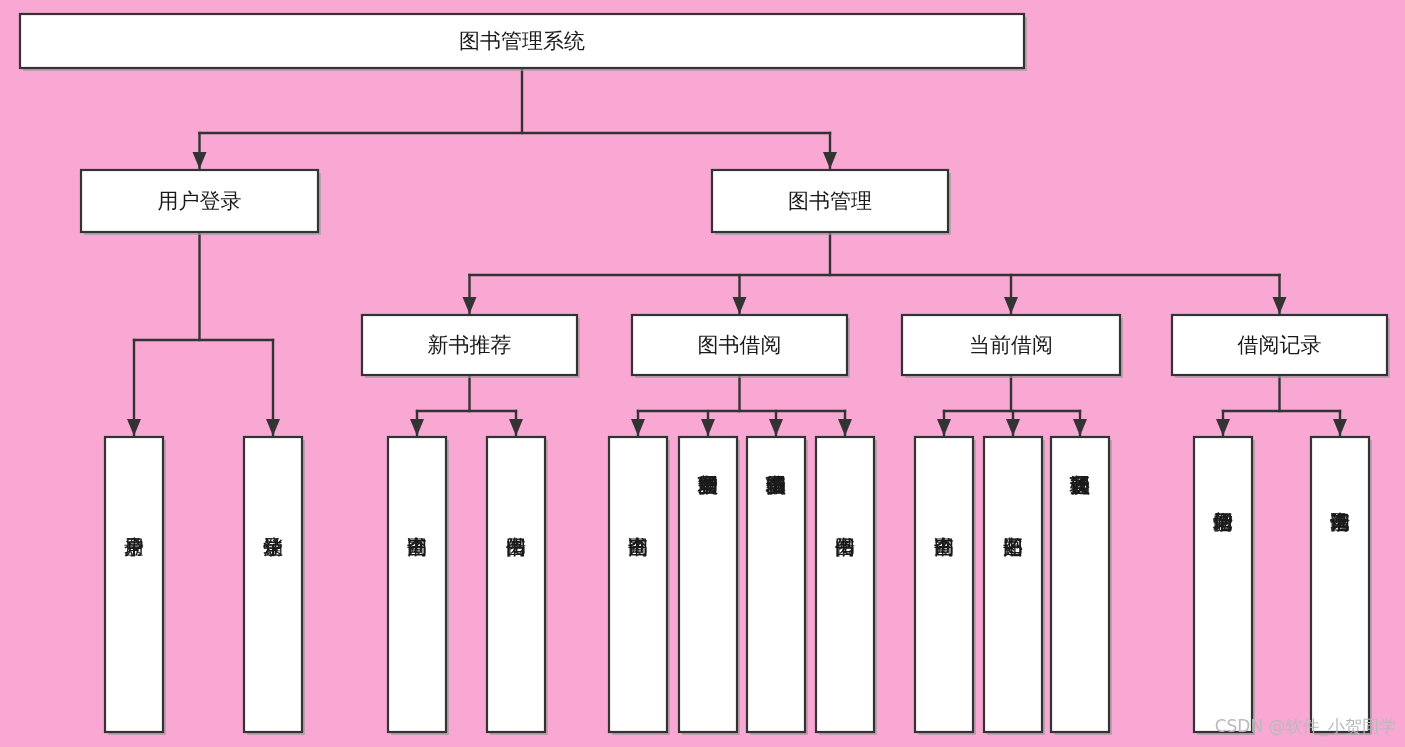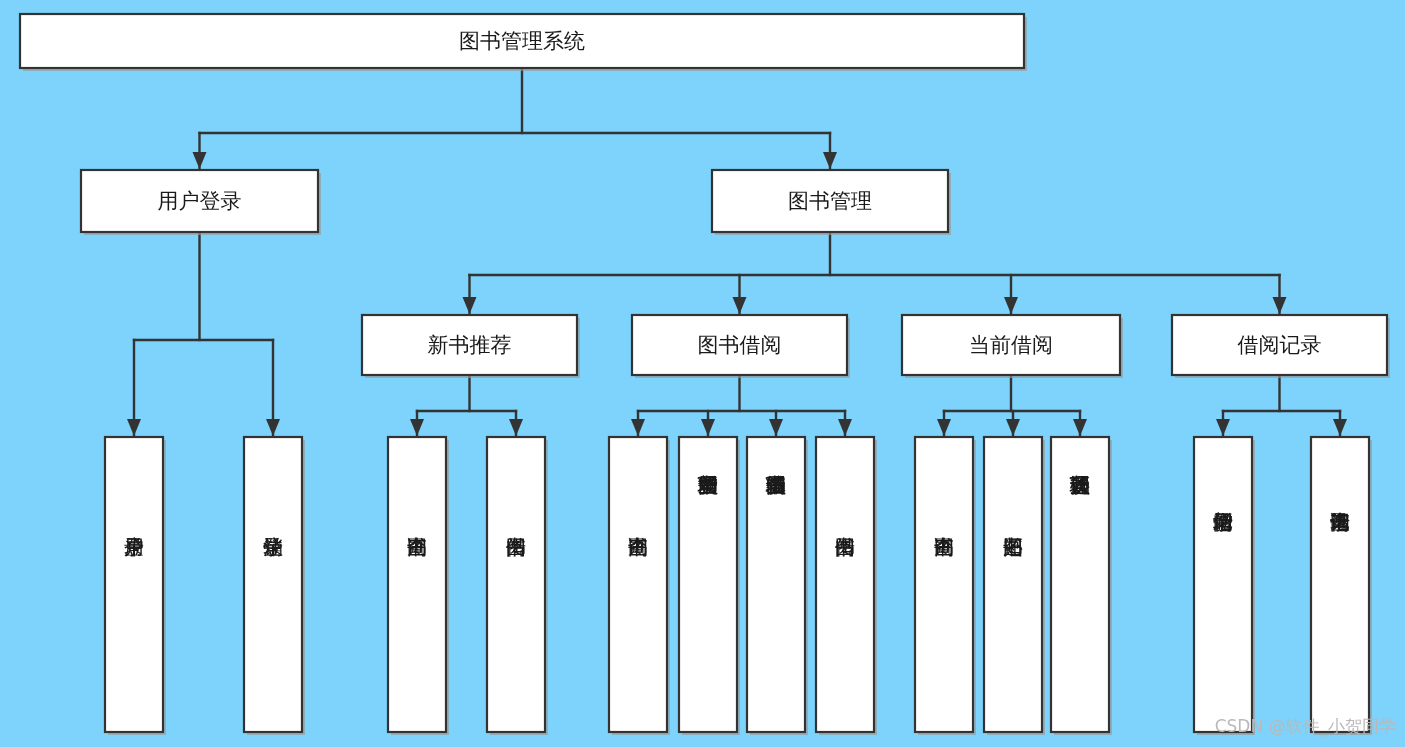--- a/index.html
+++ b/index.html
@@ -11,21 +11,21 @@
   body {
     width: 1405px;
     height: 747px;
     font-family: "DejaVu Sans", "Liberation Sans", sans-serif;
     overflow: hidden;
   }
   #diagram-root {
     position: relative;
     width: 1405px;
     height: 747px;
-    background: #7dd3fc;
+    background: #f9a8d4;
   }
   svg#tree-svg {
     position: absolute;
     left: 0;
     top: 0;
     width: 1405px;
     height: 747px;
     display: block;
   }
   .node-box {

